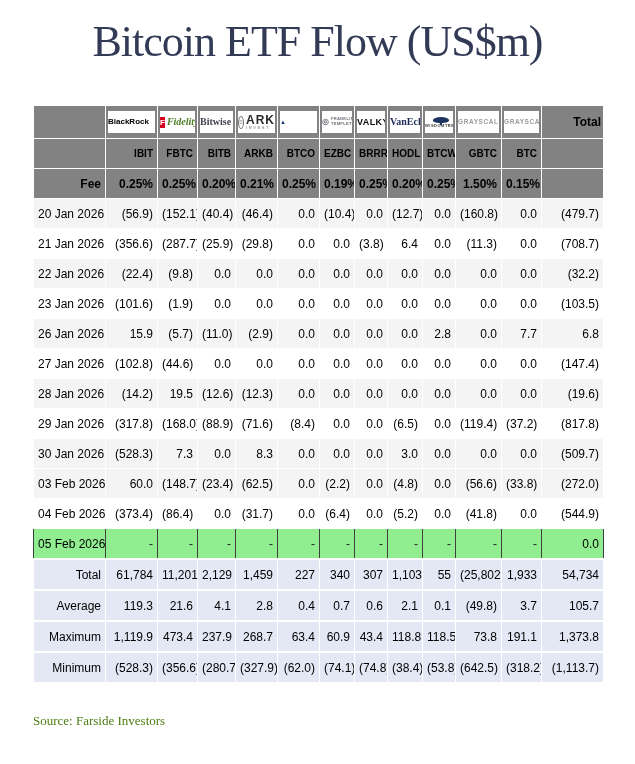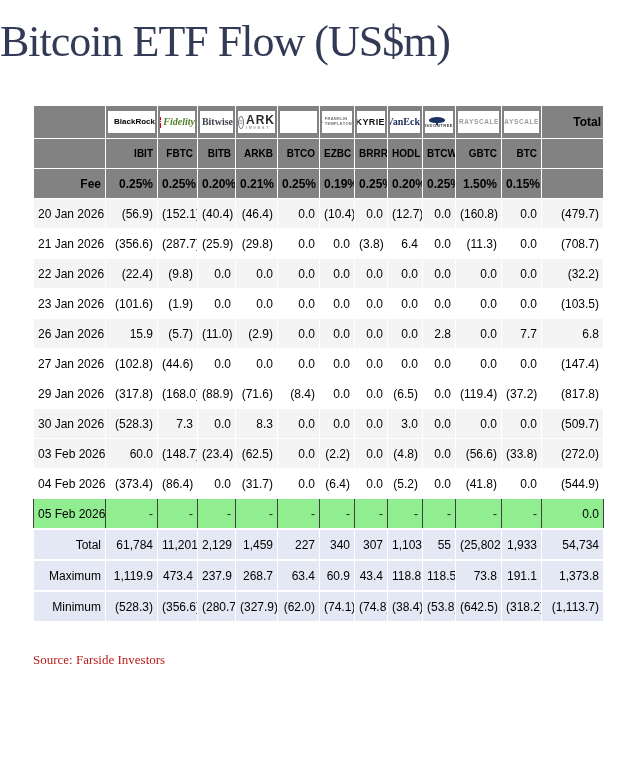--- a/index.html
+++ b/index.html
@@ -1,46 +1,46 @@
 <!DOCTYPE html>
 <html><head>
 <meta charset="utf-8">
 <style>
   html,body { margin:0; padding:0; background:#fff; }
   body { width:635px; height:764px; font-family:"Liberation Sans",sans-serif; }
   .title {
     font-family:"Liberation Serif",serif; font-weight:400; font-size:44px;
-    color:#333a56; margin:16px 0 38px; letter-spacing:-1px;
+    color:#333a56; text-align:center; margin:16px 0 38px; letter-spacing:-1px;
   }
   table.etf {
     border-collapse:collapse; table-layout:fixed; width:570px; margin-left:33px;
     border:1px solid #c9c9c9;
   }
   table.etf td {
     font-size:12px; height:29px; padding:0 4px; text-align:right;
     border:1px solid #fff; overflow:hidden; white-space:nowrap; color:#000;
   }
   td.h { background:#828282; color:#fff; font-weight:bold; border:2px solid #fff; }
   tr.ticker-row td.h { font-size:10px; }
   tr.fee-row td.h { font-size:12px; }
   td.fee-label { text-align:left; }
   td.total-hdr { font-size:13px; }
   tr.logo-row td.h { padding:3px 2px; height:26px; }
   .logo-box {
     background:#fff; height:22px; display:flex; align-items:center;
-    justify-content:flex-end; gap:2px; overflow:hidden; line-height:1;
+    justify-content:flex-start; gap:2px; overflow:hidden; line-height:1;
   }
   td.date, td.sum-label { text-align:left; }
   .neg { color:#ff0000; }
   tr.stripe td { background:#f4f4f4; }
   tr.green td { background:#90ee90; border:1px solid #404040; }
   tr.green td.dash { color:#222; }
   tr.summary td { background:#e4e8f5; border:1px solid #fff; border-top:2px solid #fff; }
   .source {
-    font-family:"Liberation Serif",serif; font-size:13px; color:#b91c1c;
+    font-family:"Liberation Serif",serif; font-size:13px; color:#4d7c0f;
     margin:30px 0 0 33px;
   }
   
   .lg-blackrock { font-size:8px; font-weight:800; color:#000; }
   .lg-fid-badge { display:inline-block; width:11px; height:11px; background:#d6001c; color:#fff; font-size:8px; font-weight:bold; text-align:center; line-height:11px; }
   .lg-fidelity { font-family:"Liberation Serif",serif; font-style:italic; font-weight:bold; font-size:10px; color:#4f7d24; }
   .lg-bitwise { font-family:"Liberation Serif",serif; font-size:10px; color:#40434e; }
   .lg-ark-icon { display:inline-block; width:11px; height:11px; border:1px solid #777; border-radius:50%; font-size:6px; line-height:11px; text-align:center; color:#777; }
   .lg-ark-wrap { display:inline-flex; flex-direction:column; align-items:flex-start; }
   .lg-ark { font-weight:bold; font-size:12px; color:#2b2b2b; letter-spacing:1px; }
@@ -264,20 +264,35 @@
           <td>0.0</td>
           <td>0.0</td>
           <td>0.0</td>
           <td>0.0</td>
           <td>0.0</td>
           <td>0.0</td>
           <td>0.0</td>
           <td>0.0</td>
           <td class="neg">(147.4)</td>
         </tr>
+        <tr class="stripe">
+          <td class="date">28 Jan 2026</td>
+          <td class="neg">(14.2)</td>
+          <td>19.5</td>
+          <td class="neg">(12.6)</td>
+          <td class="neg">(12.3)</td>
+          <td>0.0</td>
+          <td>0.0</td>
+          <td>0.0</td>
+          <td>0.0</td>
+          <td>0.0</td>
+          <td>0.0</td>
+          <td>0.0</td>
+          <td class="neg">(19.6)</td>
+        </tr>
         <tr>
           <td class="date">29 Jan 2026</td>
           <td class="neg">(317.8)</td>
           <td class="neg">(168.0)</td>
           <td class="neg">(88.9)</td>
           <td class="neg">(71.6)</td>
           <td class="neg">(8.4)</td>
           <td>0.0</td>
           <td>0.0</td>
           <td class="neg">(6.5)</td>
@@ -355,20 +370,35 @@
           <td>227</td>
           <td>340</td>
           <td>307</td>
           <td>1,103</td>
           <td>55</td>
           <td class="neg">(25,802)</td>
           <td>1,933</td>
           <td>54,734</td>
         </tr>
         <tr class="summary">
+          <td class="sum-label">Average</td>
+          <td>119.3</td>
+          <td>21.6</td>
+          <td>4.1</td>
+          <td>2.8</td>
+          <td>0.4</td>
+          <td>0.7</td>
+          <td>0.6</td>
+          <td>2.1</td>
+          <td>0.1</td>
+          <td class="neg">(49.8)</td>
+          <td>3.7</td>
+          <td>105.7</td>
+        </tr>
+        <tr class="summary">
           <td class="sum-label">Maximum</td>
           <td>1,119.9</td>
           <td>473.4</td>
           <td>237.9</td>
           <td>268.7</td>
           <td>63.4</td>
           <td>60.9</td>
           <td>43.4</td>
           <td>118.8</td>
           <td>118.5</td>

